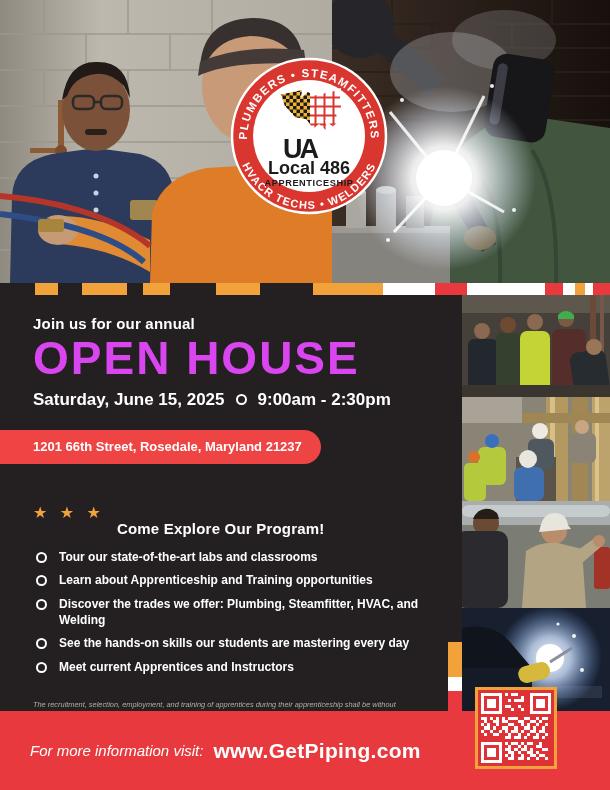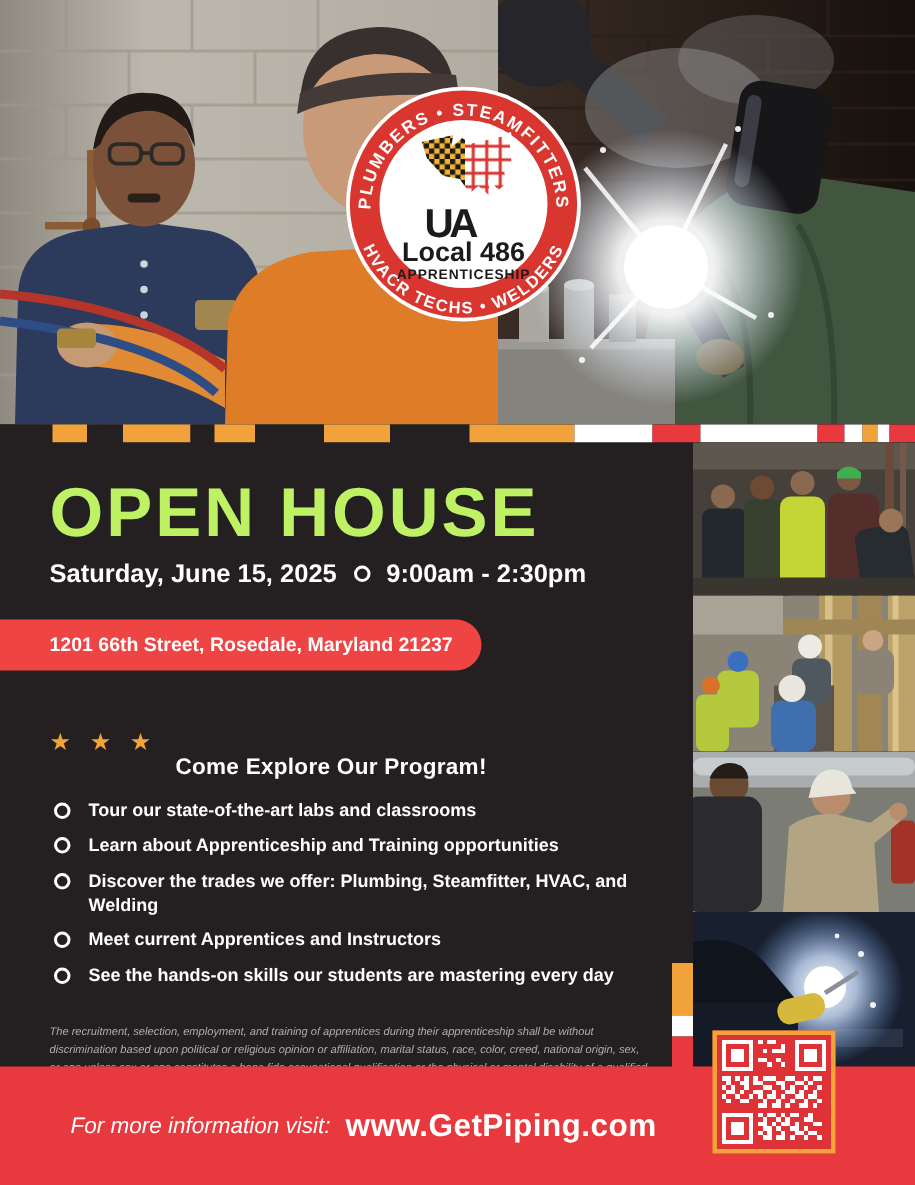--- a/index.html
+++ b/index.html
@@ -15,21 +15,21 @@
   .badge svg{width:158px;height:158px;}
   
   .top-strip{position:absolute;left:0;top:283px;width:610px;height:12px;display:flex;}
   .top-strip div{height:12px;}
   .side-strip{position:absolute;left:448px;top:295px;width:14px;height:416px;display:flex;flex-direction:column;}
   .side-strip div{width:14px;}
   
   .body{position:absolute;left:0;top:295px;width:610px;height:416px;background:#242021;}
   .content{position:absolute;left:0;top:0;width:448px;height:416px;padding:20px 0 0 33px;box-sizing:border-box;}
   .intro{color:#fff;font-size:15px;font-weight:bold;letter-spacing:.2px;}
-  .title{color:#bef264;font-size:46px;font-weight:bold;letter-spacing:2px;line-height:1.06;margin-top:2px;}
+  .title{color:#d946ef;font-size:46px;font-weight:bold;letter-spacing:2px;line-height:1.06;margin-top:2px;}
   .datetime{color:#fff;font-size:17px;font-weight:bold;margin-top:7px;display:flex;align-items:center;}
   .dt-sep{display:inline-block;width:7px;height:7px;border:2.5px solid #fff;border-radius:50%;margin:0 11px;}
   .address{
     margin:20px 0 0 -33px;width:321px;height:34px;line-height:34px;
     background:#ef4444;border-radius:0 17px 17px 0;
     color:#fff;font-size:13px;font-weight:bold;padding-left:33px;box-sizing:border-box;
   }
   .program-row{margin-top:24px;display:flex;align-items:center;}
   .stars{color:#F2A23B;font-size:16px;letter-spacing:4px;}
   .program-heading{color:#fff;font-size:15px;font-weight:bold;margin-left:12px;letter-spacing:.2px;margin-top:32px;}
@@ -38,21 +38,21 @@
   .b-icon{flex:0 0 auto;width:7px;height:7px;border:2.5px solid #fff;border-radius:50%;margin:2px 12px 0 3px;}
   .b-line{color:#fff;font-size:12px;font-weight:bold;line-height:1.3;}
   .b-line strong{font-weight:bold;}
   .legal{margin-top:24px;width:400px;color:#b2aeae;font-size:7.4px;font-style:italic;line-height:1.6;}
   
   .side-photos{position:absolute;left:462px;top:0;width:148px;height:416px;display:flex;flex-direction:column;}
   .side-photos svg{display:block;}
   
   .footer{
     position:absolute;left:0;top:711px;width:610px;height:79px;background:#E8393E;
-    display:flex;align-items:center;padding-left:47px;box-sizing:border-box;text-align:center;
+    display:flex;align-items:center;padding-left:30px;box-sizing:border-box;text-align:center;
   }
   .footer-prompt{color:#fff;font-size:15px;font-style:italic;margin-right:10px;}
   .footer-url{color:#ffffff;font-size:21px;font-weight:bold;letter-spacing:.3px;}
   
   .qr{
     position:absolute;left:475px;top:687px;width:76px;height:76px;
     border:3px solid #F2A23B;background:#DE3237;box-sizing:content-box;
   }
   .qr svg{width:76px;height:76px;display:block;}
 </style>
@@ -214,20 +214,21 @@
     <div style="width:78px;background:#ffffff"></div>
       <div style="width:18px;background:#E8393E"></div>
     <div style="width:12px;background:#ffffff"></div>
       <div style="width:10px;background:#F2A23B"></div>
     <div style="width:8px;background:#ffffff"></div>
       <div style="width:17px;background:#E8393E"></div>
   </div>
 
   <div class="body">
     <div class="content">
+      <div class="intro">Join us for our annual</div>
       <div class="title">OPEN HOUSE</div>
       <div class="datetime">
         <span>Saturday, June 15, 2025</span>
         <span class="dt-sep"></span>
         <span>9:00am - 2:30pm</span>
       </div>
       <div class="address">1201 66th Street, Rosedale, Maryland 21237</div>
       <div class="program-row">
         <span class="stars">★ ★ ★</span>
         <span class="program-heading">Come Explore Our Program!</span>
@@ -240,25 +241,25 @@
         <li>
           <span class="b-icon"></span>
           <span class="b-line"><span>Learn about Apprenticeship and Training opportunities</span><strong></strong></span>
         </li>
         <li>
           <span class="b-icon"></span>
           <span class="b-line"><span>Discover the trades we offer: </span><strong>Plumbing, Steamfitter, HVAC, and Welding</strong></span>
         </li>
         <li>
           <span class="b-icon"></span>
+          <span class="b-line"><span>See the hands-on skills our students are mastering every day</span><strong></strong></span>
+        </li>
+        <li>
+          <span class="b-icon"></span>
           <span class="b-line"><span>Meet current Apprentices and Instructors</span><strong></strong></span>
-        </li>
-        <li>
-          <span class="b-icon"></span>
-          <span class="b-line"><span>See the hands-on skills our students are mastering every day</span><strong></strong></span>
         </li>
       </ul>
       <p class="legal">The recruitment, selection, employment, and training of apprentices during their apprenticeship shall be without discrimination based upon political or religious opinion or affiliation, marital status, race, color, creed, national origin, sex, or age unless sex or age constitutes a bona fide occupational qualification or the physical or mental disability of a qualified individual with a disability. The Sponsor will take affirmative action to provide equal opportunity in apprenticeship and will operate the apprenticeship program as required under Maryland regulation 09.12.42 and 29 CFR 30.</p>
     </div>
 
     <div class="side-strip">
       <div style="height:52px;background:#242021"></div>
         <div style="height:35px;background:#F2A23B"></div>
       <div style="height:14px;background:#ffffff"></div>
         <div style="height:28px;background:#E8393E"></div>

